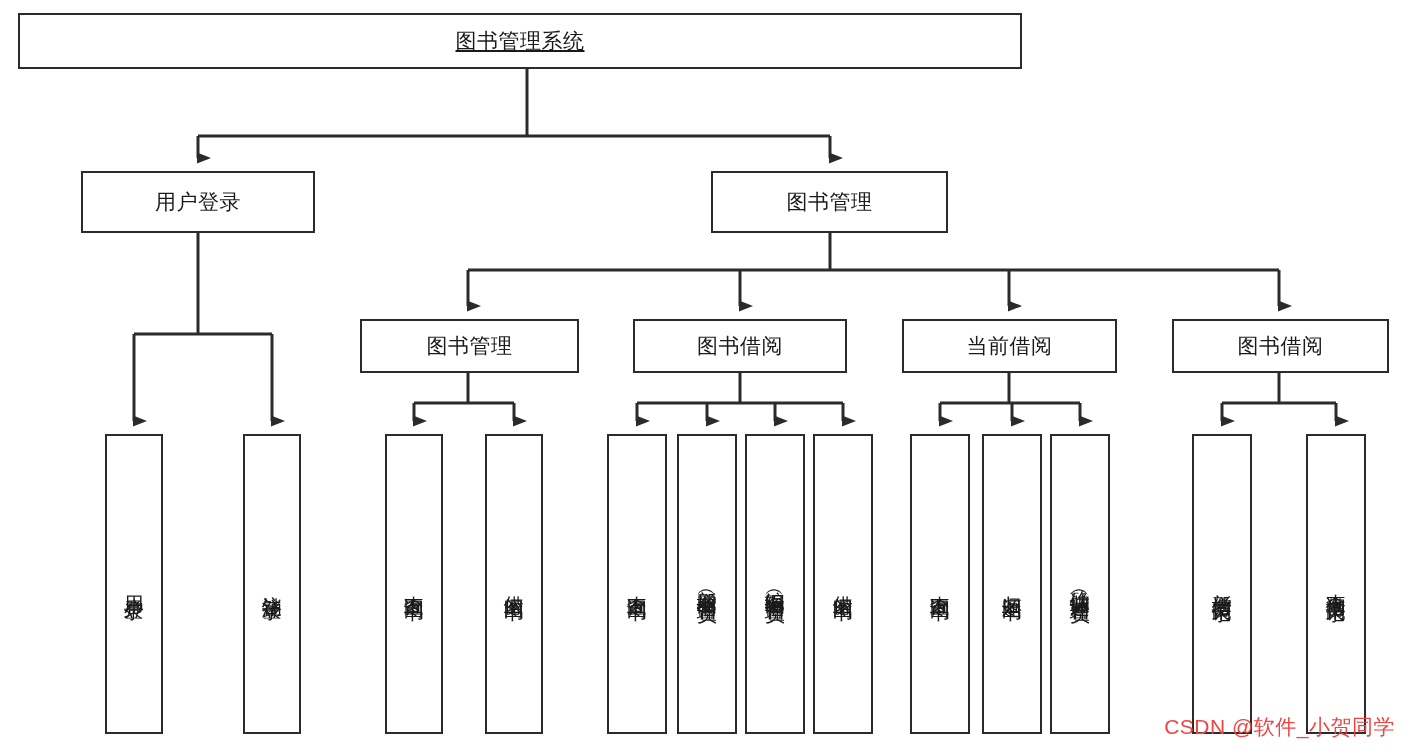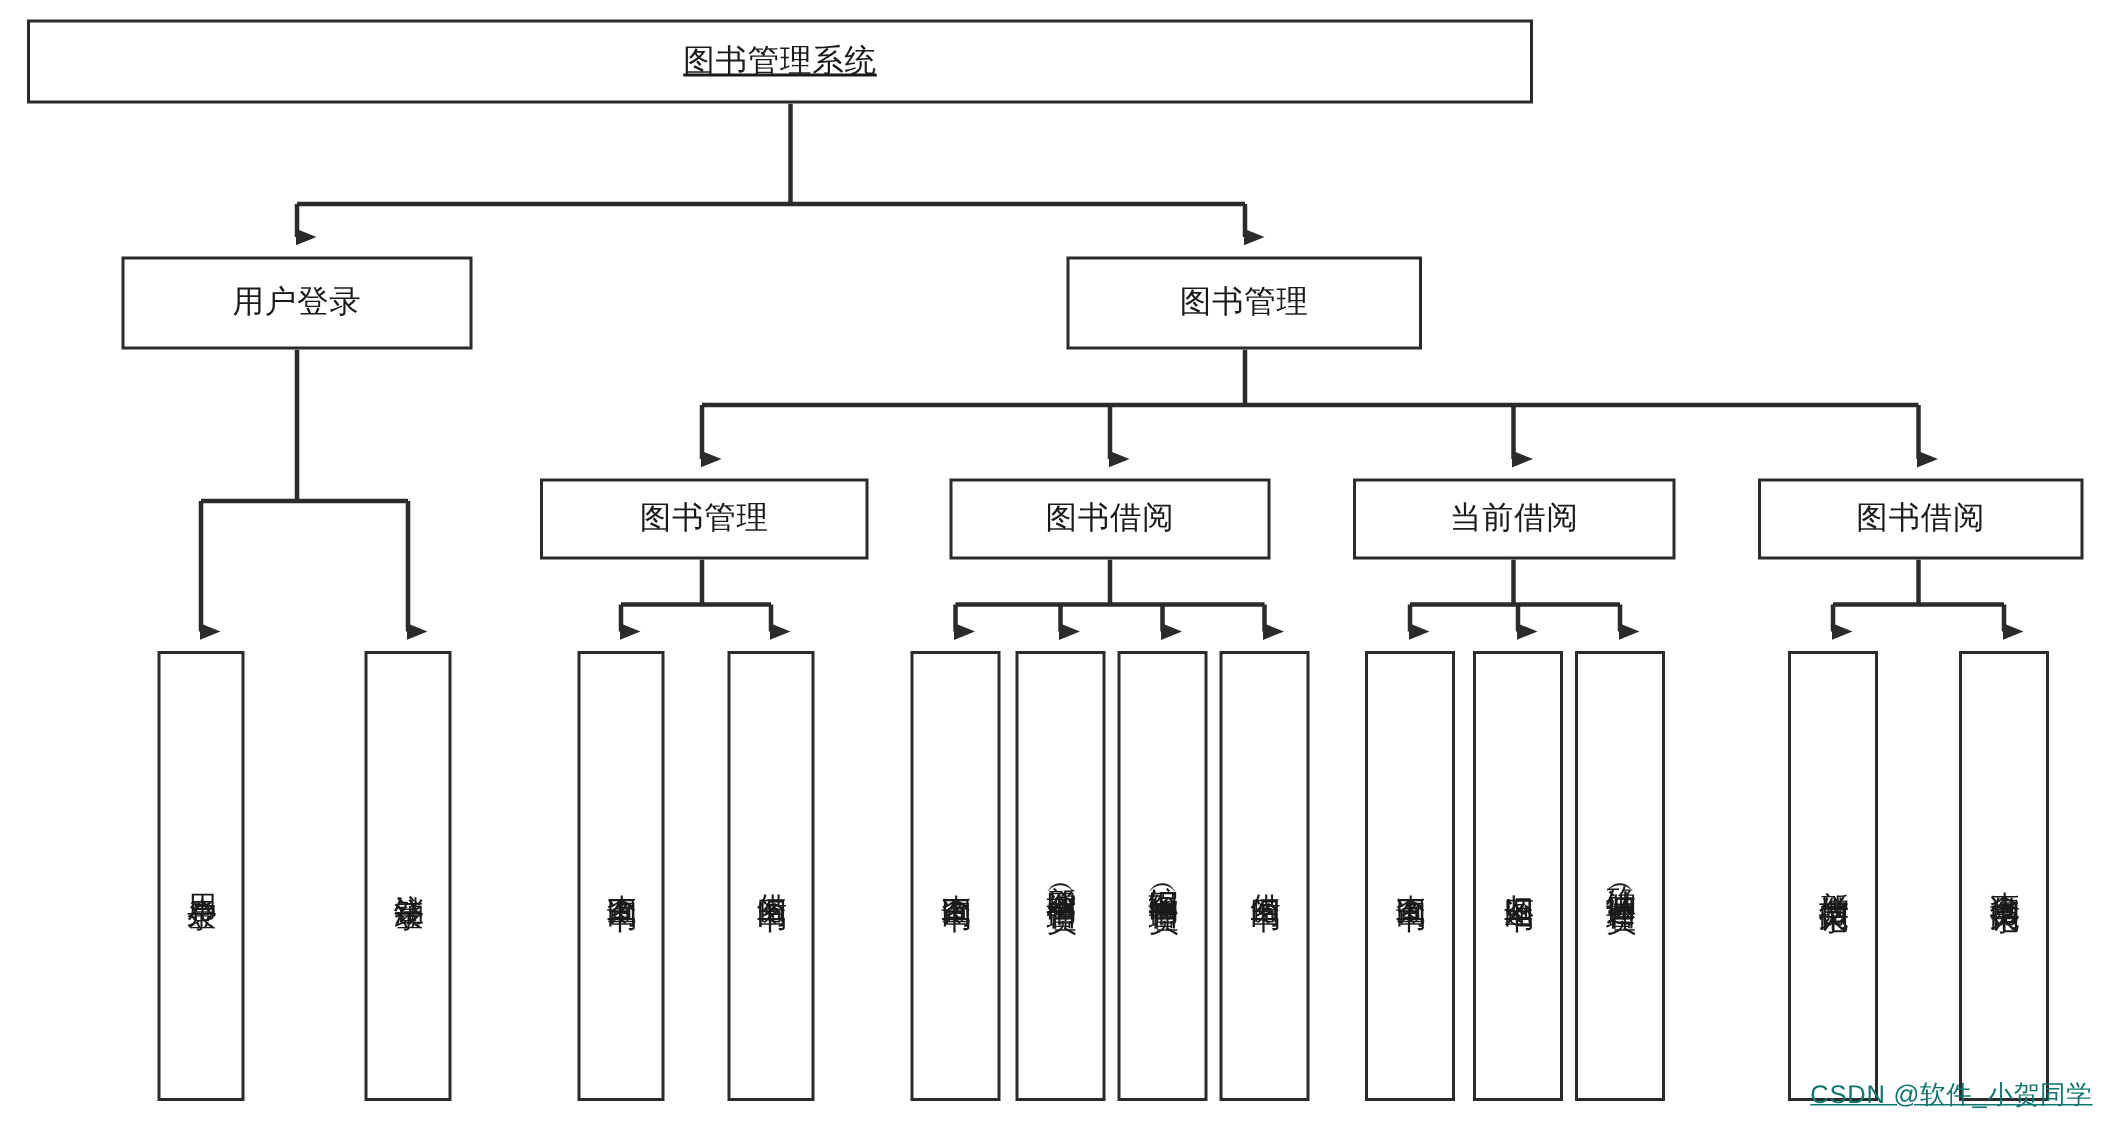--- a/index.html
+++ b/index.html
@@ -52,26 +52,25 @@
     font-size: 20px;
     line-height: 1.32;
     letter-spacing: 2px;
     white-space: nowrap;
     text-align: center;
   }
   #watermark {
     position: absolute;
     right: 10px;
     bottom: 6px;
-    font-size: 17px;
-    color: #0f766e;
+    font-size: 21px;
+    color: #ef4444;
     letter-spacing: 0.5px;
     z-index: 5;
     white-space: nowrap;
-    text-decoration: underline;
   }
 </style>
 </head>
 <body>
 
 <div id="canvas">
 
   <svg class="wires" viewBox="0 0 1405 747" xmlns="http://www.w3.org/2000/svg">
     <defs>
       <marker id="arrow" viewBox="0 0 12 14" refX="5.6" refY="13" markerWidth="12" markerHeight="14" orient="auto-start-reverse" markerUnits="userSpaceOnUse">

